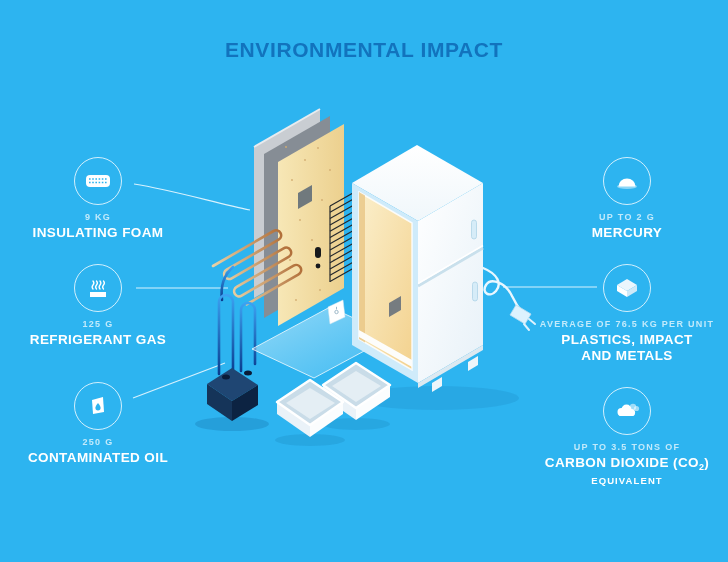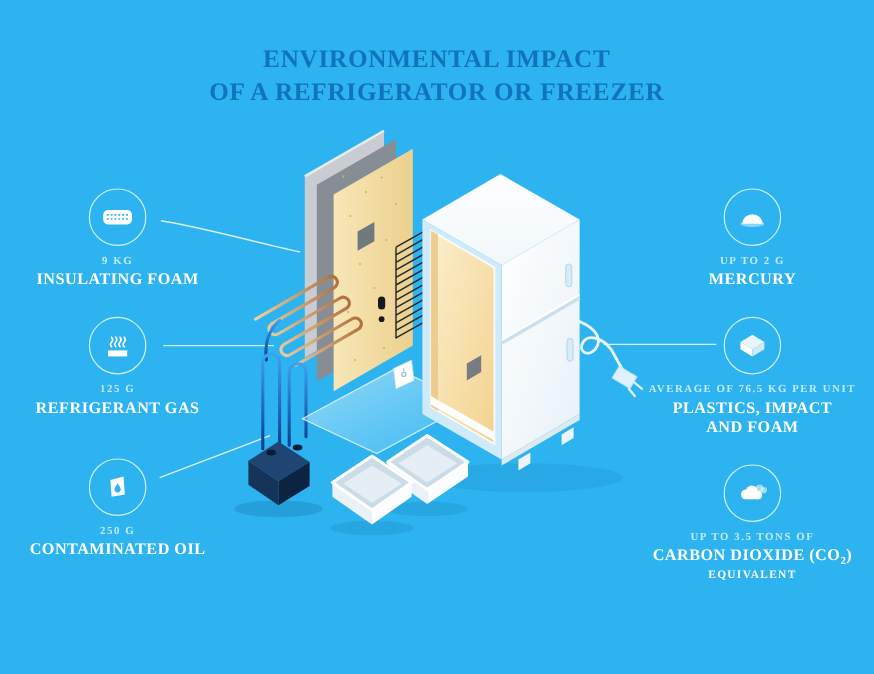--- a/index.html
+++ b/index.html
@@ -1,17 +1,17 @@
 <!DOCTYPE html>
 <html><head>
 <meta charset="utf-8">
 <style>
   html,body{margin:0;padding:0;background:#2DB4F0;}
   .page{position:relative;width:728px;height:562px;background:#2DB4F0;overflow:hidden;
-        font-family:Liberation Serif, serif;}
+        font-family:Liberation Sans, sans-serif;}
   .title{position:absolute;top:36px;left:0;width:728px;text-align:center;
          color:#1273BD;font-weight:800;font-size:21px;line-height:27px;letter-spacing:.6px;}
   .info-item{position:absolute;width:210px;text-align:center;}
   .circle{width:46px;height:46px;border:1.5px solid rgba(255,255,255,.78);border-radius:50%;
           margin:0 auto 7px auto;display:flex;align-items:center;justify-content:center;}
   .amount{font-size:9px;font-weight:700;letter-spacing:1.3px;color:#C2EAFB;margin-bottom:3px;}
   .label{font-size:13.5px;font-weight:800;color:#FFFFFF;letter-spacing:.4px;line-height:1.2;}
   .sublabel{font-size:9.5px;font-weight:700;color:#FFFFFF;letter-spacing:1.1px;margin-top:2px;}
   .sub2{font-size:9px;vertical-align:-3px;font-weight:800;}
   .pos-l1{top:157px;left:-7px;} .pos-l2{top:264px;left:-7px;} .pos-l3{top:382px;left:-7px;}
@@ -176,21 +176,20 @@
         <polygon points="310,425 343,402 343,414 310,437" fill="#FBFDFE"></polygon>
         <polygon points="277,402 310,380 343,402 310,425" fill="#C9DCE8"></polygon>
         <polygon points="286,403 310,388 335,403 310,419" fill="#E4EEF4"></polygon>
         <polygon points="277,402 310,380 343,402 310,425" fill="none" stroke="#FFFFFF" stroke-width="2.5" stroke-linejoin="round"></polygon>
       </g>
     </g>
   </svg>
 
   <div class="title">
     <div>ENVIRONMENTAL IMPACT</div>
-    <div>OF A REFRIGERATOR OR FREEZER</div>
   </div>
 
   <div class="info-item pos-l1">
     <div class="circle">
       <svg width="30" height="24" viewBox="0 0 30 24">
         <rect x="3" y="6" width="24" height="12" rx="4" fill="#FFFFFF"></rect>
         <line x1="6" y1="10" x2="24" y2="10" stroke="#2DB4F0" stroke-width="1.4" stroke-dasharray="1.6,1.6"></line>
         <line x1="6" y1="13.5" x2="24" y2="13.5" stroke="#2DB4F0" stroke-width="1.4" stroke-dasharray="1.6,1.6"></line>
       </svg>
     </div>
@@ -240,21 +239,21 @@
     <div class="circle">
       <svg width="26" height="24" viewBox="0 0 26 24">
         <polygon points="13,3 23,9 13,15 3,9" fill="#EAF6FD"></polygon>
         <polygon points="3,9 13,15 13,21 3,15" fill="#FFFFFF"></polygon>
         <polygon points="13,15 23,9 23,15 13,21" fill="#CFE9F8"></polygon>
       </svg>
     </div>
     <div class="amount">AVERAGE OF 76.5 KG PER UNIT</div>
     <div class="label">
       <span>PLASTICS, IMPACT</span><br>
-      <span>AND FOAM</span>
+      <span>AND METALS</span>
     </div>
   </div>
 
   <div class="info-item pos-r3">
     <div class="circle">
       <svg width="28" height="22" viewBox="0 0 28 22">
         <g fill="rgba(255,255,255,0.55)">
           <circle cx="20" cy="7" r="3.2"></circle>
             <circle cx="23.5" cy="8.5" r="2.6"></circle>
         </g>

